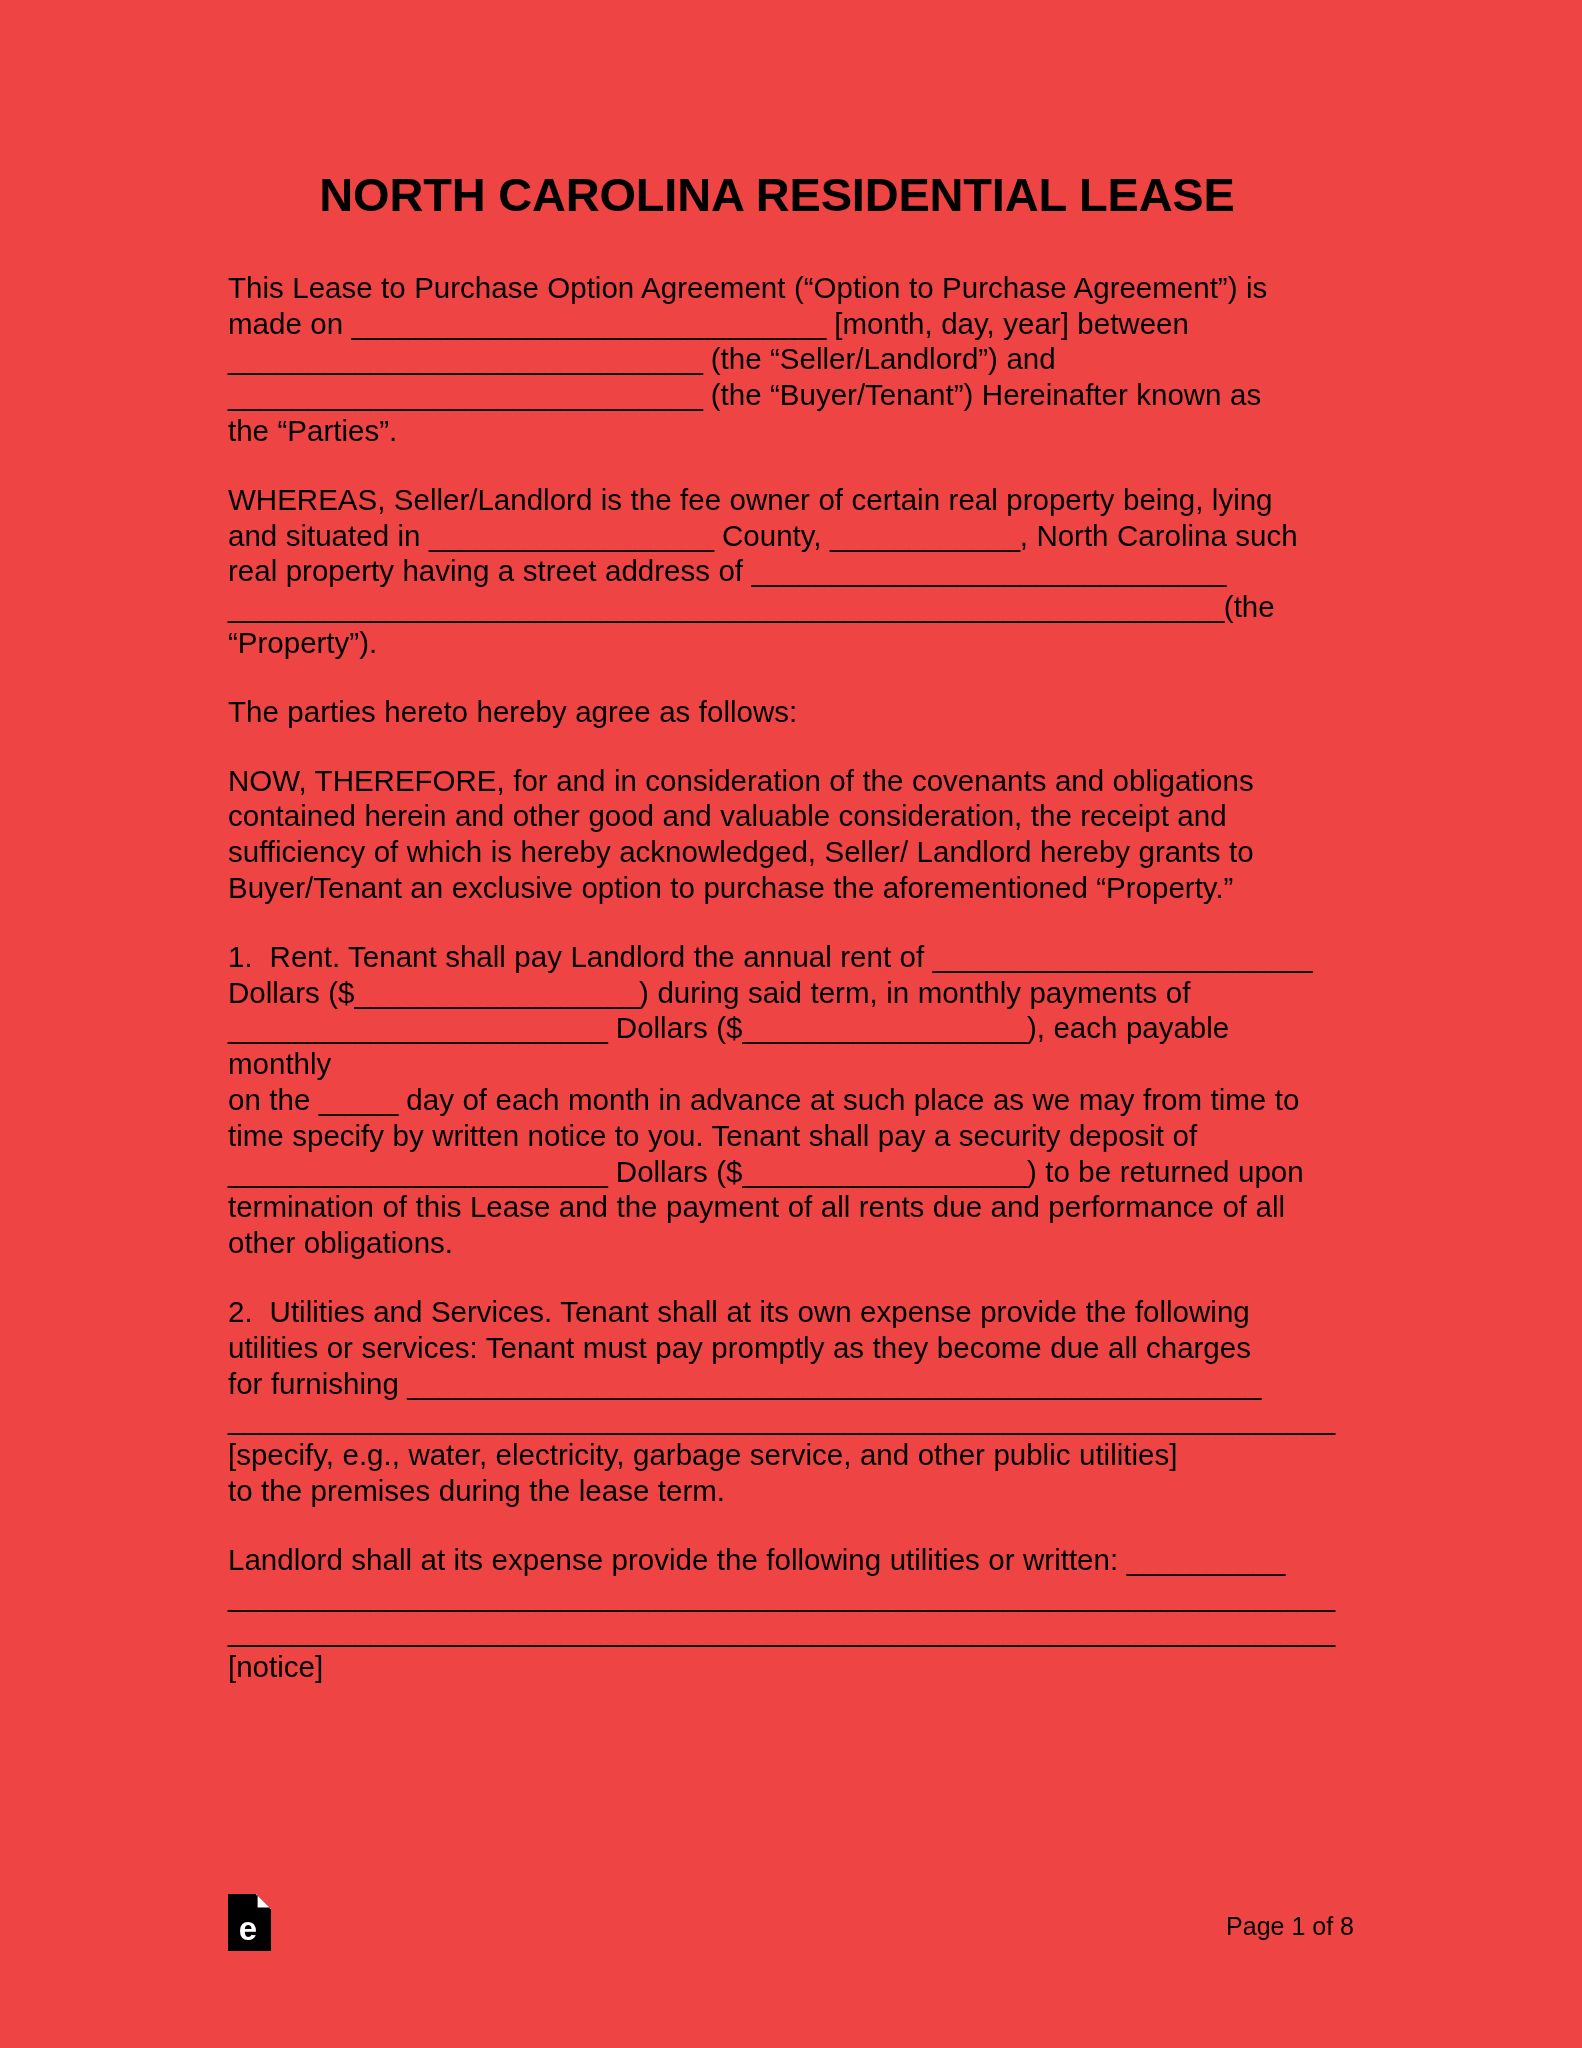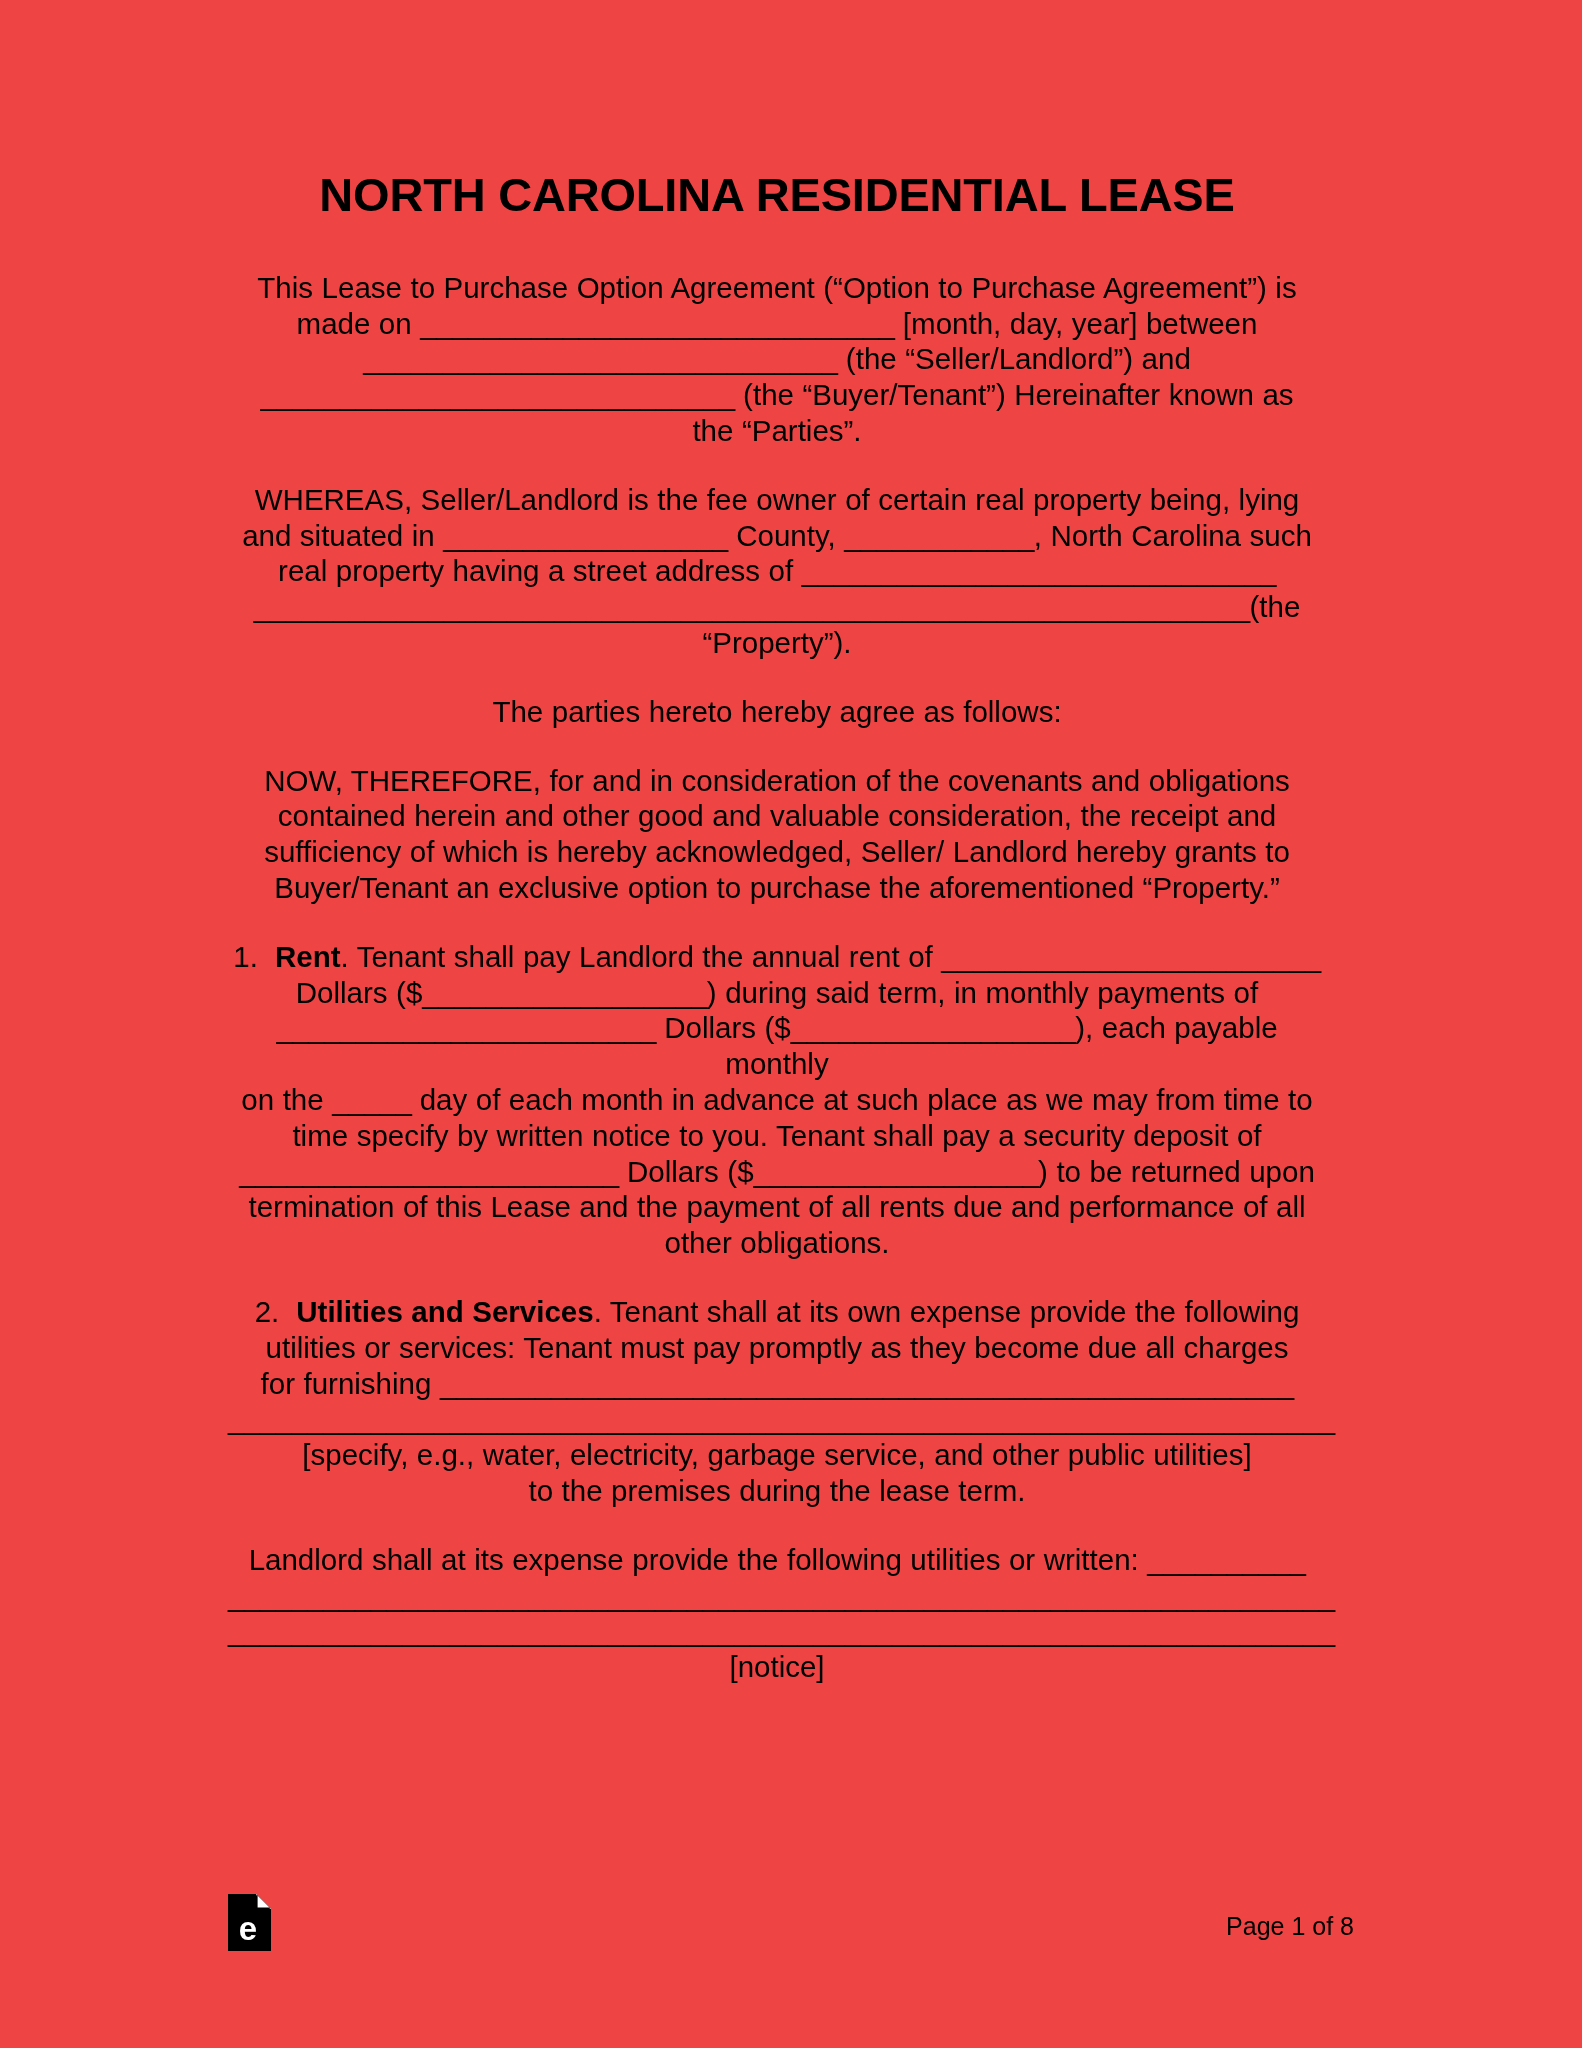--- a/index.html
+++ b/index.html
@@ -43,28 +43,28 @@
     margin: 11px 0 0 0;
     line-height: 1.1;
   }
   .body-block {
     margin-top: 50px;
   }
   p.para {
     font-size: 29.5px;
     line-height: 35.8px;
     margin: 0 0 33px 0;
-    text-align: center;
+    text-align: left;
     word-spacing: 0.3px;
   }
   p.para.tight {
     margin-bottom: 0;
   }
   .bold {
-    font-weight: bold;
+    font-weight: normal;
   }
   
   .blank {
     font-family: "Liberation Sans", sans-serif;
     letter-spacing: -0.6px;
   }
   .footer {
     position: absolute;
     left: 228px;
     right: 228px;

